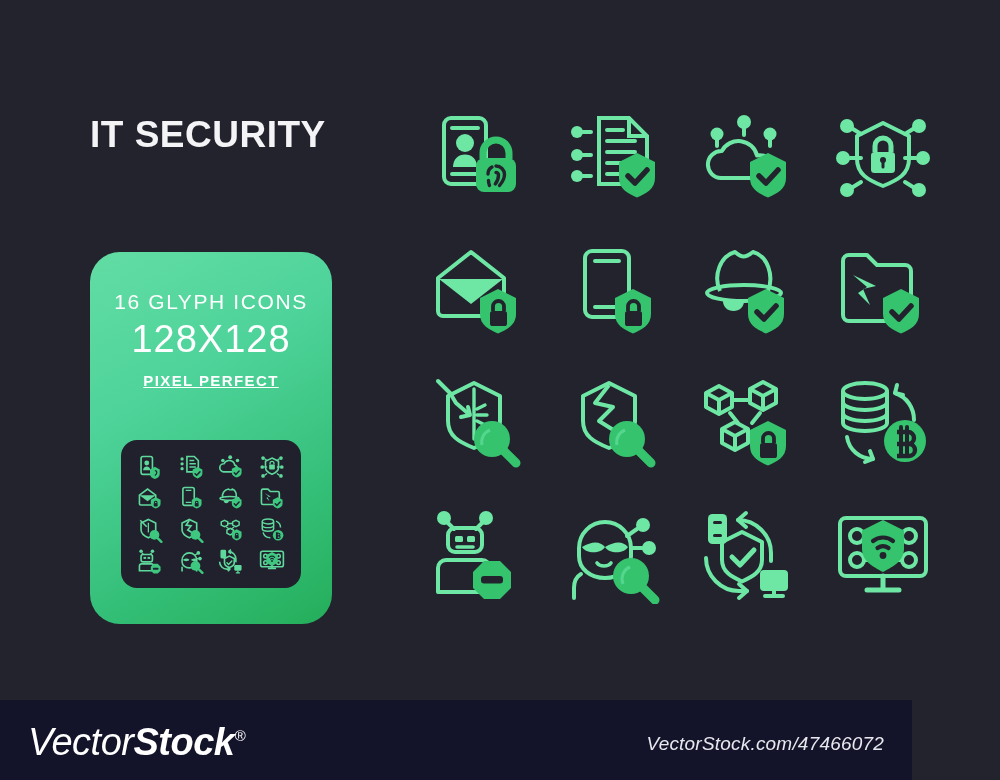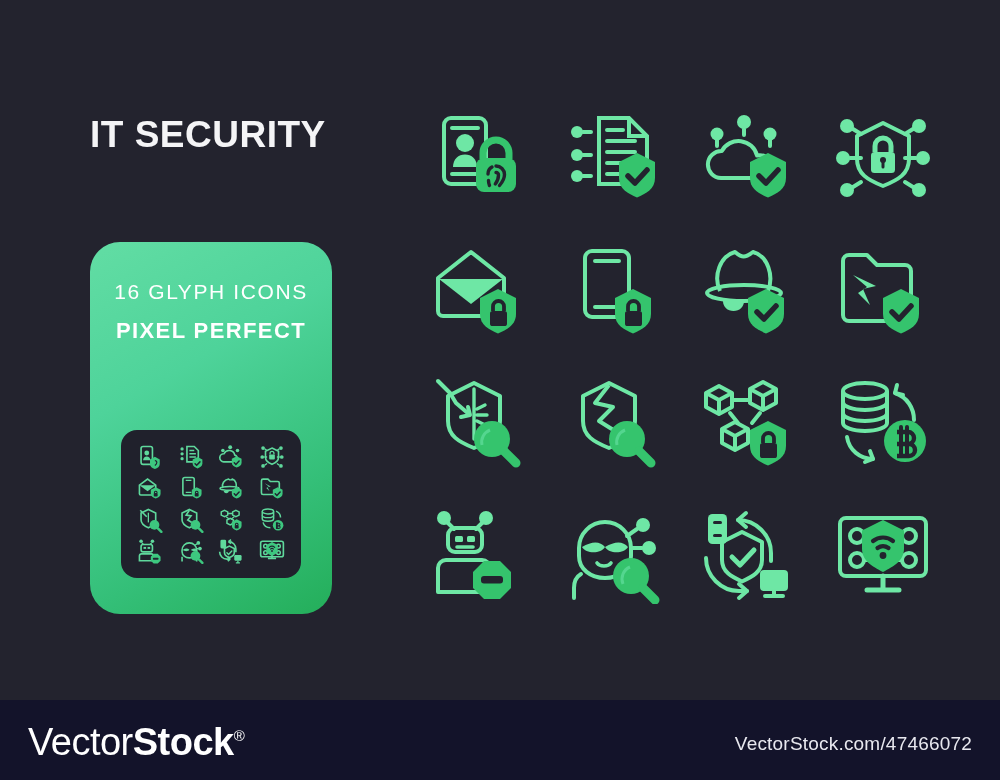--- a/index.html
+++ b/index.html
@@ -16,37 +16,38 @@
   .title-block {
     position:absolute; left:90px; top:112px; width:330px;
   }
   .title-line {
     font-size:37px; font-weight:bold; color:#f4f4f6;
     letter-spacing:0.5px; line-height:1.22; text-transform:uppercase;
   }
 
   
   .promo-card {
-    position:absolute; left:90px; top:242px;
+    position:absolute; left:90px; top:252px;
     width:242px; height:372px;
     border-radius:30px;
     background:linear-gradient(150deg,#62dda4 0%, #4ed39a 35%, #34bf78 72%, #24ae5a 100%);
     overflow:hidden;
   }
   .promo-text { padding-top:38px; text-align:center; }
   .promo-l1 {
     font-size:21px; color:#ffffff; letter-spacing:1.6px; font-weight:400;
   }
   .promo-l2 {
     font-size:38px; color:#ffffff; letter-spacing:1.0px; font-weight:300;
     margin-top:6px; line-height:1;
   }
   .promo-l3 {
-    font-size:22px; color:#ffffff; letter-spacing:1.4px; font-weight:bold;
+    font-size:15px; color:#ffffff; letter-spacing:1.4px; font-weight:bold;
     margin-top:14px;
+    text-decoration:underline;
   }
 
   
   .mini-panel {
     position:absolute; left:31px; top:188px;
     width:180px; height:148px;
     background:#20212c; border-radius:16px;
     display:grid; grid-template-columns:repeat(4,1fr); grid-template-rows:repeat(4,1fr);
     padding:12px 10px;
     gap:2px;
@@ -60,22 +61,23 @@
     width:540px; height:530px;
     display:grid;
     grid-template-columns:repeat(4,1fr);
     grid-template-rows:repeat(4,1fr);
   }
   .icon-cell { display:flex; align-items:center; justify-content:center; }
   .icon-cell svg { display:block; }
 
   
   .footer {
-    position:absolute; left:0; bottom:0; width:1000px; height:80px;
+    position:absolute; left:0; bottom:0; width:912px; height:80px;
     background:#13132a;
+    font-style:italic;
   }
   .vs-logo {
     position:absolute; left:28px; top:21px;
     font-size:38px; color:#ffffff; letter-spacing:-0.5px;
     white-space:nowrap;
   }
   .vs-logo .thin { font-weight:300; }
   .vs-logo .bold { font-weight:bold; }
   .vs-logo .reg { font-size:15px; vertical-align:super; font-weight:300; }
   .vs-url {
@@ -88,20 +90,21 @@
 
 <div class="canvas">
 
   <div class="title-block">
     <div class="title-line">IT SECURITY</div>
   </div>
 
   <div class="promo-card">
     <div class="promo-text">
       <div class="promo-l1">16 GLYPH ICONS</div>
+      <div class="promo-l2">128X128</div>
       <div class="promo-l3">PIXEL PERFECT</div>
     </div>
 
     <div class="mini-panel">
 
       <div class="mini-cell">
         <svg width="26" height="26" viewBox="0 0 32 32">
             <rect x="5" y="3" width="14" height="22" rx="2.5" fill="none" stroke="#5fd89c" stroke-width="2"></rect>
             <circle cx="12" cy="11" r="3" fill="#5fd89c"></circle>
             <path d="M7.5 20c0-3 2-4.6 4.5-4.6S16.5 17 16.5 20z" fill="#5fd89c"></path>

